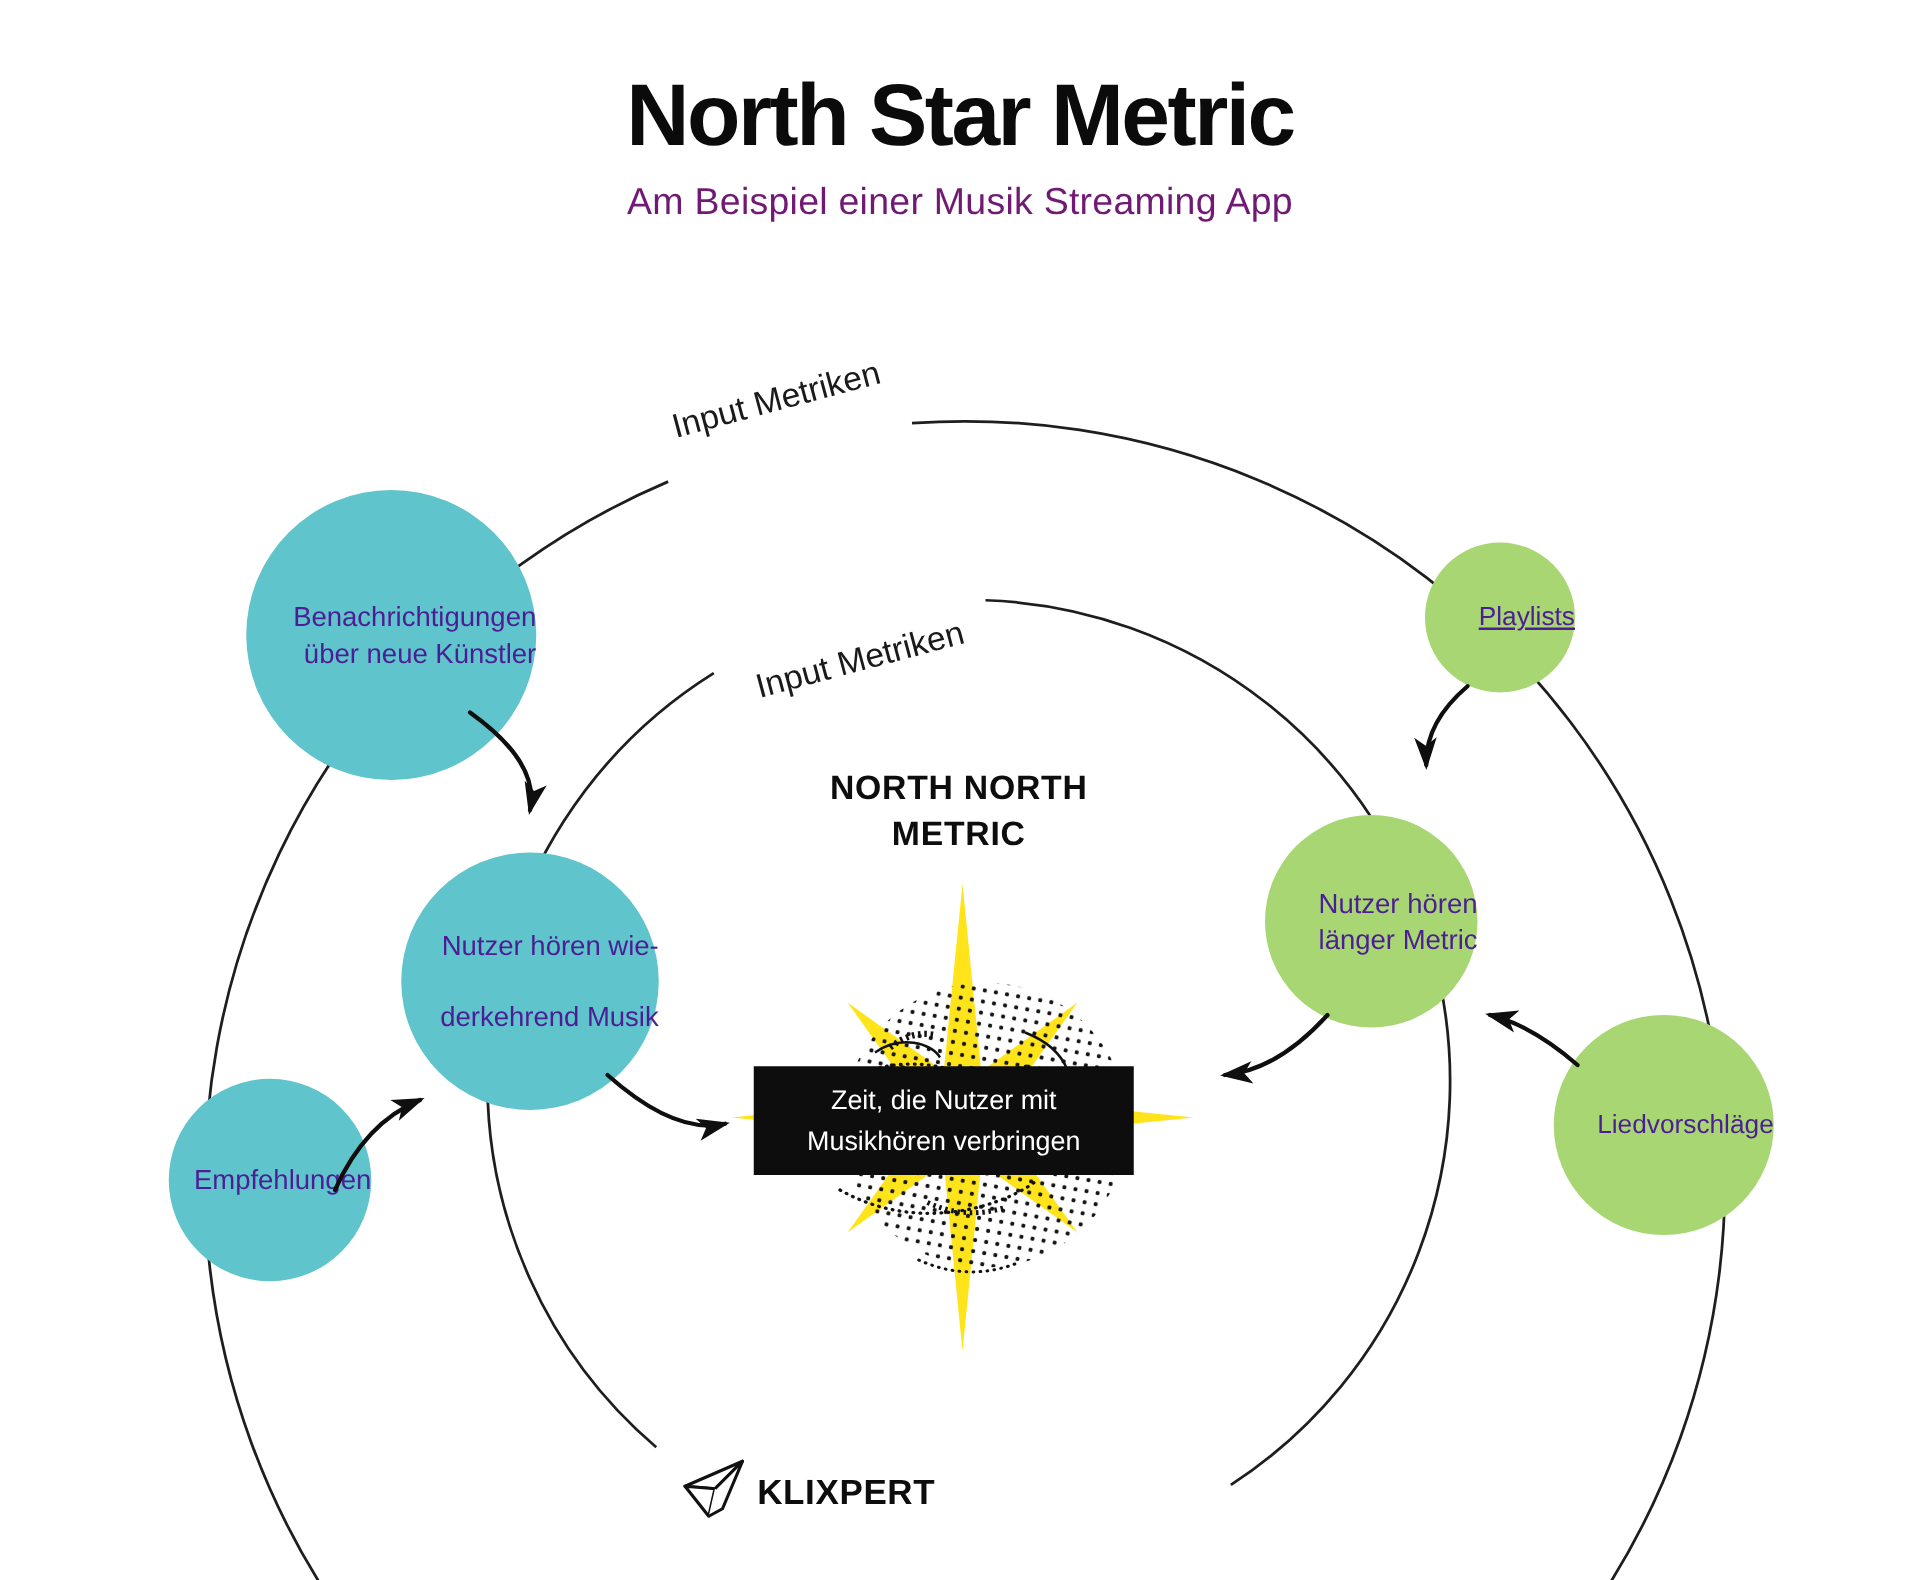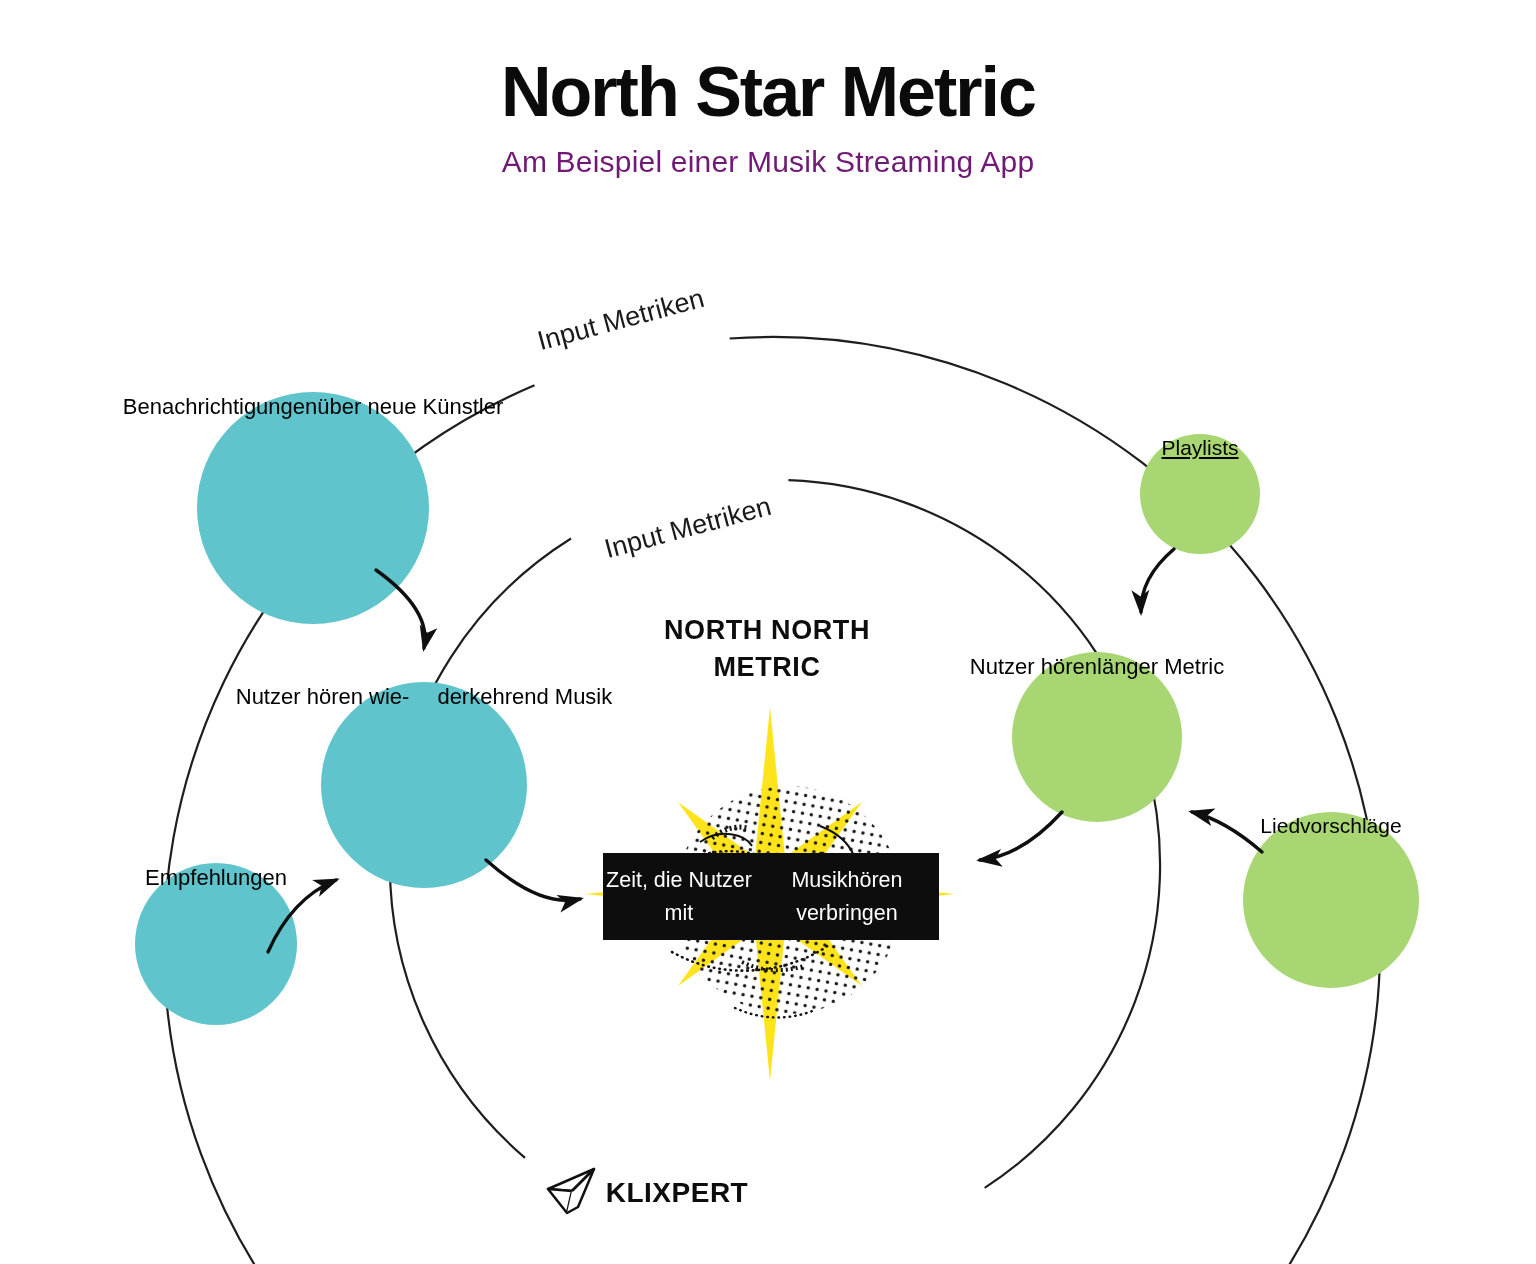--- a/index.html
+++ b/index.html
@@ -9,23 +9,23 @@
   }
   .layer{position:absolute;left:0;top:0;width:1536px;height:1264px;}
   #svg-base{z-index:1;}
   #svg-arrows{z-index:3;pointer-events:none;}
 
   .title-block{position:absolute;left:0;top:54px;width:1536px;text-align:center;z-index:4;}
   .main-title{font-size:70px;font-weight:bold;letter-spacing:-2px;line-height:1.1;color:#0b0b0b;}
   .subtitle{margin-top:14px;font-size:30px;font-weight:400;color:#701a75;letter-spacing:0.2px;}
 
   .node{
-    position:absolute;border-radius:50%;display:flex;flex-direction:row;
-    align-items:flex-start;justify-content:center;text-align:center;z-index:2;
-    color:#000000;line-height:1.32;
+    position:absolute;border-radius:50%;display:flex;flex-direction:column;
+    align-items:flex-end;justify-content:center;text-align:center;z-index:2;
+    color:#4c1d95;line-height:1.32;
   }
   .node span{display:block;white-space:nowrap;}
   .n0{left:197px;top:392px;width:232px;height:232px;font-size:22px;}
   .n1{left:321px;top:682px;width:206px;height:206px;font-size:22px;gap:28px;}
   .n2{left:135px;top:863px;width:162px;height:162px;font-size:22px;}
   .n3{left:1140px;top:434px;width:120px;height:120px;font-size:21px;}
   .n4{left:1012px;top:652px;width:170px;height:170px;font-size:22px;}
   .n5{left:1243px;top:812px;width:176px;height:176px;font-size:21px;}
 
   .ring-label{
@@ -33,22 +33,22 @@
     padding:2px 10px;white-space:nowrap;transform:translate(-50%,-50%) rotate(-15deg);
   }
   .ring-label.outer{left:621px;top:320px;}
   .ring-label.inner{left:688px;top:528px;}
 
   .nsm-heading{
     position:absolute;left:567px;top:612px;width:400px;text-align:center;z-index:4;
     font-size:27px;font-weight:bold;letter-spacing:0.6px;line-height:1.38;color:#0d0d0d;
   }
   .metric-box{
-    position:absolute;left:603px;top:853px;width:336px;height:87px;z-index:4;
-    display:flex;flex-direction:row;align-items:center;justify-content:center;
+    position:absolute;left:603px;top:853px;width:304px;height:87px;z-index:4;
+    display:flex;flex-direction:column;align-items:center;justify-content:center;
     color:#fff;font-size:21.5px;line-height:1.5;text-align:center;
   }
   .logo{
     position:absolute;left:0;top:1162px;width:1292px;z-index:4;
     display:flex;align-items:center;justify-content:center;gap:8px;
   }
   .logo-text{font-size:28px;font-weight:bold;letter-spacing:0.5px;color:#0d0d0d;}
 </style>
 </head>
 <body>

